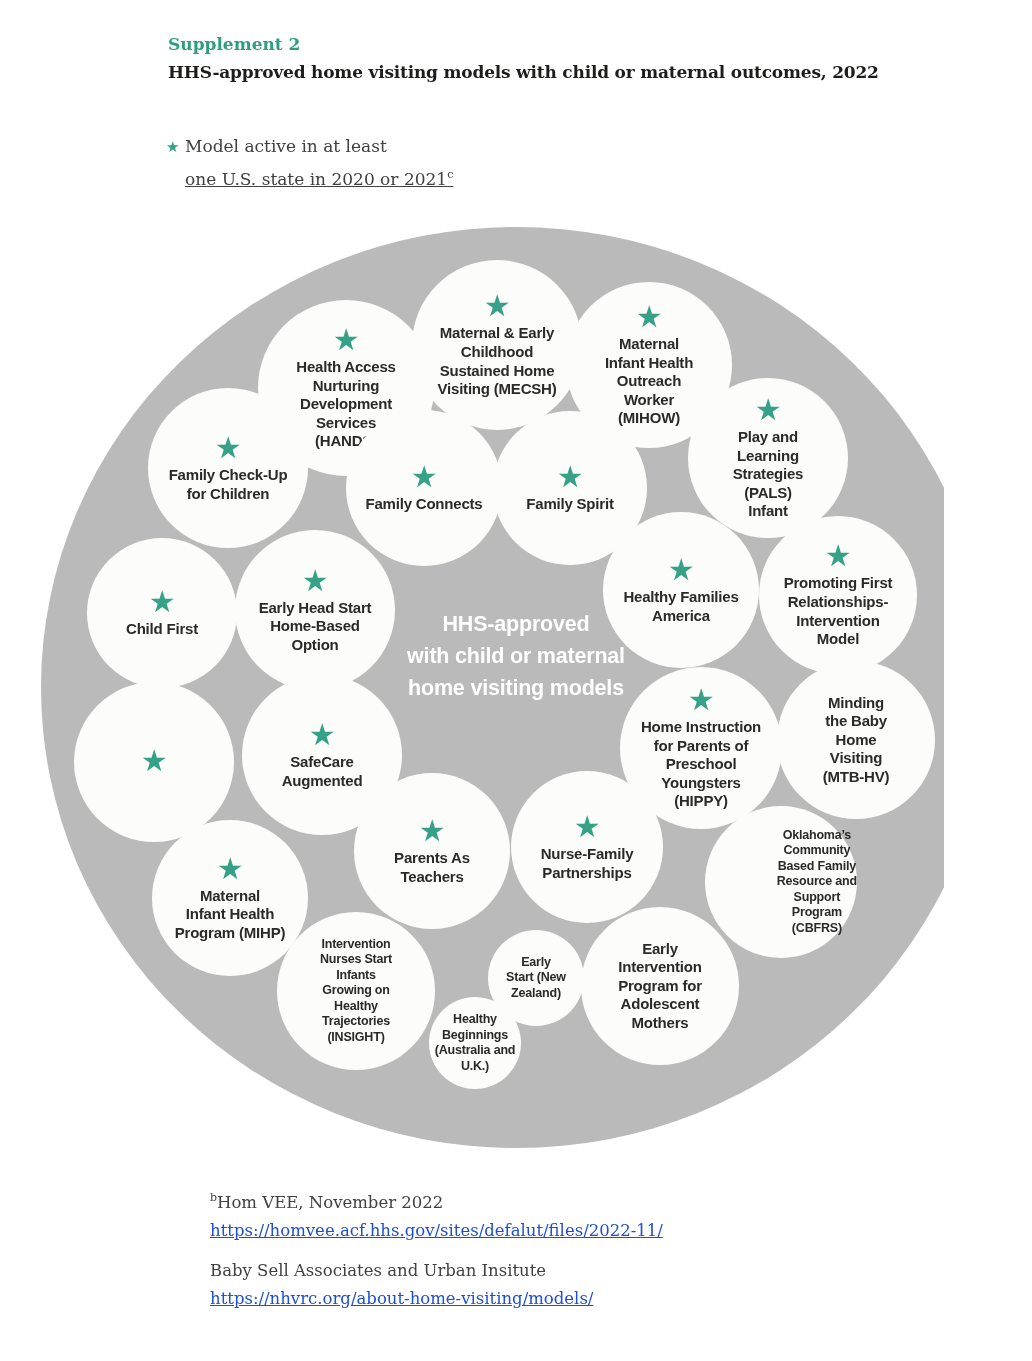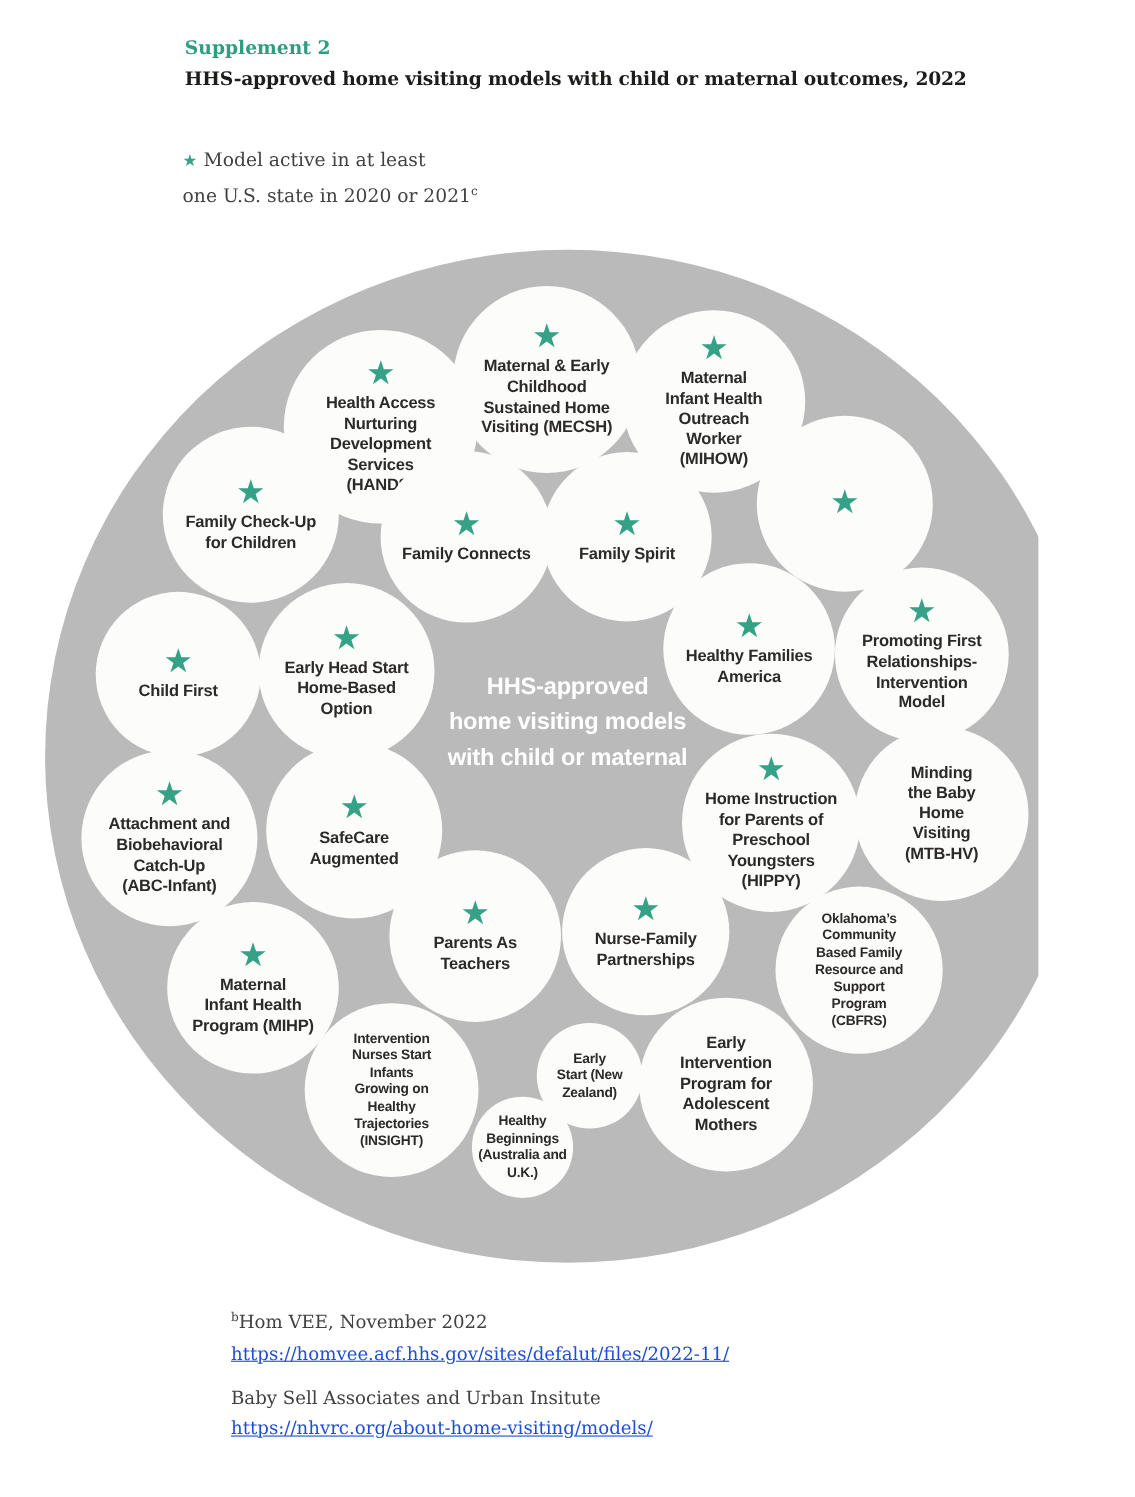--- a/index.html
+++ b/index.html
@@ -7,21 +7,21 @@
         font-family:"Liberation Sans",sans-serif;}
   
   .supplement{position:absolute;left:168px;top:34px;font-family:"DejaVu Serif",serif;
               font-weight:bold;font-size:17px;color:#2d9e80;}
   .doc-title{position:absolute;left:168px;top:62px;font-family:"DejaVu Serif",serif;
              font-weight:bold;font-size:17px;color:#1d1d1b;letter-spacing:-0.2px;}
   .legend{position:absolute;left:166px;top:133px;font-family:"DejaVu Serif",serif;
           font-size:17px;color:#414141;line-height:27px;}
   .legend-star{color:#35a287;font-family:"DejaVu Sans",sans-serif;font-size:15px;
                display:inline-block;width:19px;}
-  .legend-line2{}
+  .legend-line2{margin-left:19px;text-decoration:underline;}
   sup{font-size:11px;}
   
   .big-circle{position:absolute;left:41px;top:227px;width:950px;height:921px;
               background:#bababa;border-radius:50%;}
   .bubble{position:absolute;background:#fcfcfa;border-radius:50%;display:flex;
           flex-direction:column;align-items:center;justify-content:center;
           text-align:center;color:#2b2a29;font-weight:bold;letter-spacing:-0.2px;
           line-height:1.24;}
   .bubble .star{color:#35a287;font-family:"DejaVu Sans",sans-serif;font-weight:normal;
                 line-height:1;margin-bottom:3px;}
@@ -74,20 +74,27 @@
         <div>
           <div>Maternal</div>
           <div>Infant Health</div>
           <div>Outreach</div>
           <div>Worker</div>
           <div>(MIHOW)</div>
         </div>
       </div>
       <div class="bubble" style="left: 688px; top: 378px; width: 160px; height: 160px; font-size: 15px;">
         <div class="star" style="font-size: 30px;">★</div>
+        <div>
+          <div>Play and</div>
+          <div>Learning</div>
+          <div>Strategies</div>
+          <div>(PALS)</div>
+          <div>Infant</div>
+        </div>
       </div>
       <div class="bubble" style="left: 148px; top: 388px; width: 160px; height: 160px; font-size: 15px;">
         <div class="star" style="font-size: 30px;">★</div>
         <div>
           <div>Family Check-Up</div>
           <div>for Children</div>
         </div>
       </div>
       <div class="bubble" style="left: 346px; top: 410px; width: 156px; height: 156px; font-size: 15px;">
         <div class="star" style="font-size: 30px;">★</div>
@@ -126,26 +133,20 @@
         <div class="star" style="font-size: 30px;">★</div>
         <div>
           <div>Promoting First</div>
           <div>Relationships-</div>
           <div>Intervention</div>
           <div>Model</div>
         </div>
       </div>
       <div class="bubble" style="left: 74px; top: 682px; width: 160px; height: 160px; font-size: 15px;">
         <div class="star" style="font-size: 30px;">★</div>
-        <div>
-          <div>Attachment and</div>
-          <div>Biobehavioral</div>
-          <div>Catch-Up</div>
-          <div>(ABC-Infant)</div>
-        </div>
       </div>
       <div class="bubble" style="left: 242px; top: 675px; width: 160px; height: 160px; font-size: 15px;">
         <div class="star" style="font-size: 30px;">★</div>
         <div>
           <div>SafeCare</div>
           <div>Augmented</div>
         </div>
       </div>
       <div class="bubble" style="left: 620px; top: 667px; width: 162px; height: 162px; font-size: 15px;">
         <div class="star" style="font-size: 30px;">★</div>
@@ -181,21 +182,21 @@
           <div>Teachers</div>
         </div>
       </div>
       <div class="bubble" style="left: 511px; top: 771px; width: 152px; height: 152px; font-size: 15px;">
         <div class="star" style="font-size: 30px;">★</div>
         <div>
           <div>Nurse-Family</div>
           <div>Partnerships</div>
         </div>
       </div>
-      <div class="bubble" style="left: 705px; top: 806px; width: 152px; height: 152px; font-size: 12.5px;">
+      <div class="bubble" style="left: 705px; top: 806px; width: 152px; height: 152px; font-size: 12.5px; align-items: flex-end;">
         <div>
           <div>Oklahoma’s</div>
           <div>Community</div>
           <div>Based Family</div>
           <div>Resource and</div>
           <div>Support</div>
           <div>Program</div>
           <div>(CBFRS)</div>
         </div>
       </div>
@@ -230,22 +231,22 @@
           <div>Early</div>
           <div>Intervention</div>
           <div>Program for</div>
           <div>Adolescent</div>
           <div>Mothers</div>
         </div>
       </div>
     </div>
   <div class="center-title" id="center-title">
       <div>HHS-approved</div>
+      <div>with child or maternal</div>
       <div>home visiting models</div>
-      <div>with child or maternal</div>
     </div>
 
   <div class="footnotes">
     <div class="fn-line"><sup>b</sup><span>Hom VEE, November 2022</span></div>
     <div class="fn-line"><span class="fn-link">https://homvee.acf.hhs.gov/sites/defalut/files/2022-11/</span></div>
     <div class="fn-gap"></div>
     <div class="fn-line">Baby Sell Associates and Urban Insitute</div>
     <div class="fn-line"><span class="fn-link">https://nhvrc.org/about-home-visiting/models/</span></div>
   </div>
 

